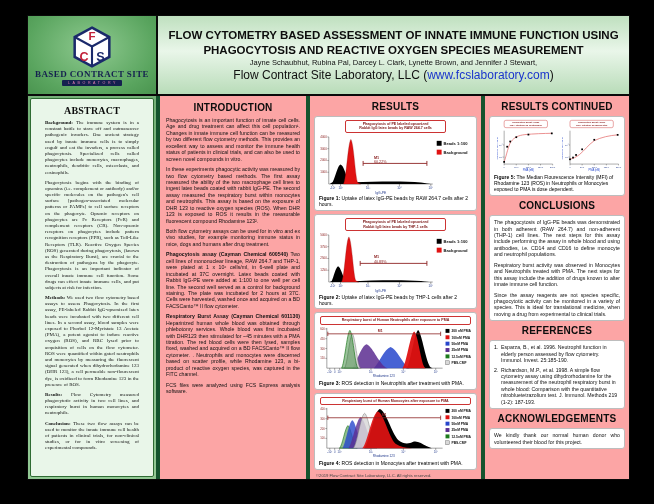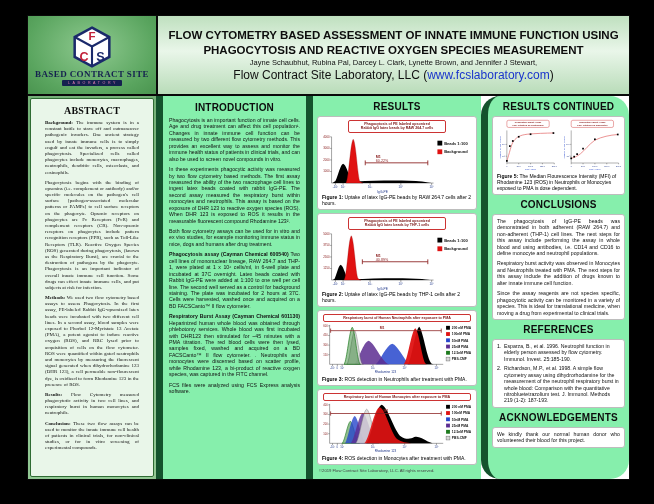--- a/index.html
+++ b/index.html
@@ -10,25 +10,25 @@
   .logo-panel { width:128px; flex:0 0 128px; background:radial-gradient(ellipse at 50% 40%, #8fca90 0%, #5aa55f 70%, #4a944f 100%); display:flex; flex-direction:column; align-items:center; justify-content:center; padding-top:2px; }
   .org-name { font-family:"Liberation Serif", serif; font-weight:700; color:#15214f; font-size:9px; letter-spacing:.4px; margin-top:1px; white-space:nowrap; }
   .lab-bar { background:#15214f; color:#e87fb4; font-size:3.6px; letter-spacing:2.6px; padding:1px 4px 1px 6px; margin-top:1px; border-radius:1px; }
   .title-panel { flex:1; background:linear-gradient(180deg,#bfe0bf 0%,#e9f6e9 45%,#b9dcb9 100%); border-left:2px solid #0a0a0a; text-align:center; padding-top:12px; }
   .poster-title div { font-size:11.5px; font-weight:700; line-height:1.3; color:#0d0d0d; }
   .authors { font-size:7.5px; color:#111; }
   .affiliation { font-size:12px; color:#111; margin-top:1px; }
   .url { color:#1a35cc; }
   
   .content { flex:1; display:flex; border-top:2px solid #0a0a0a; min-height:0; }
-  .col { background:#86efac; border-left:7px solid #14532d; overflow:hidden; }
+  .col { background:#fca5a5; border-left:4px solid #14532d; overflow:hidden; }
   .col-abstract { width:128px; flex:0 0 128px; border-left:none; background:linear-gradient(180deg,#74b077,#92c894); padding:2px; }
   .col-intro { width:150px; flex:0 0 150px; padding:2px 6px; }
   .col-results { width:175px; flex:0 0 175px; padding:1px 3px; }
-  .col-rescont { flex:1; padding:1px 3px;border-radius:19px; }
+  .col-rescont { flex:1; padding:1px 3px; }
   .col-head { font-size:10px; font-weight:700; text-align:center; color:#0d0d0d; margin:4px 0 4px; letter-spacing:.2px; }
   .panel { background:#e9f6e9; border:1px solid #2f6b33; border-radius:2px; padding:2px 14px 4px; height:100%;font-family:Liberation Serif, serif; }
   .body-text { font-size:5.2px; line-height:1.24; text-align:justify; color:#111; margin:0 0 4px; }
   .col-abstract .body-text { font-size:5px; }
   .white-box { border:1px solid #bdbdbd; border-radius:3px; background:#fff; margin:0 1px 3px; padding:2px 2px 1px; }
   .fig-titlebox { border:1px solid #cc3333; border-radius:2px; color:#7a1515; font-size:3.6px; font-weight:700; line-height:1.2; text-align:center; width:64%; margin:1px auto 0; padding:1px 2px; }
   .fig-titlebox.wide { width:96%; }
   .fig-caption { font-size:5px; line-height:1.18; color:#000; margin:1px 2px 1px; text-align:left; }
   .chart-svg { display:block; width:100%; height:auto; }
   .ref-item { display:flex; margin-bottom:3px; }

